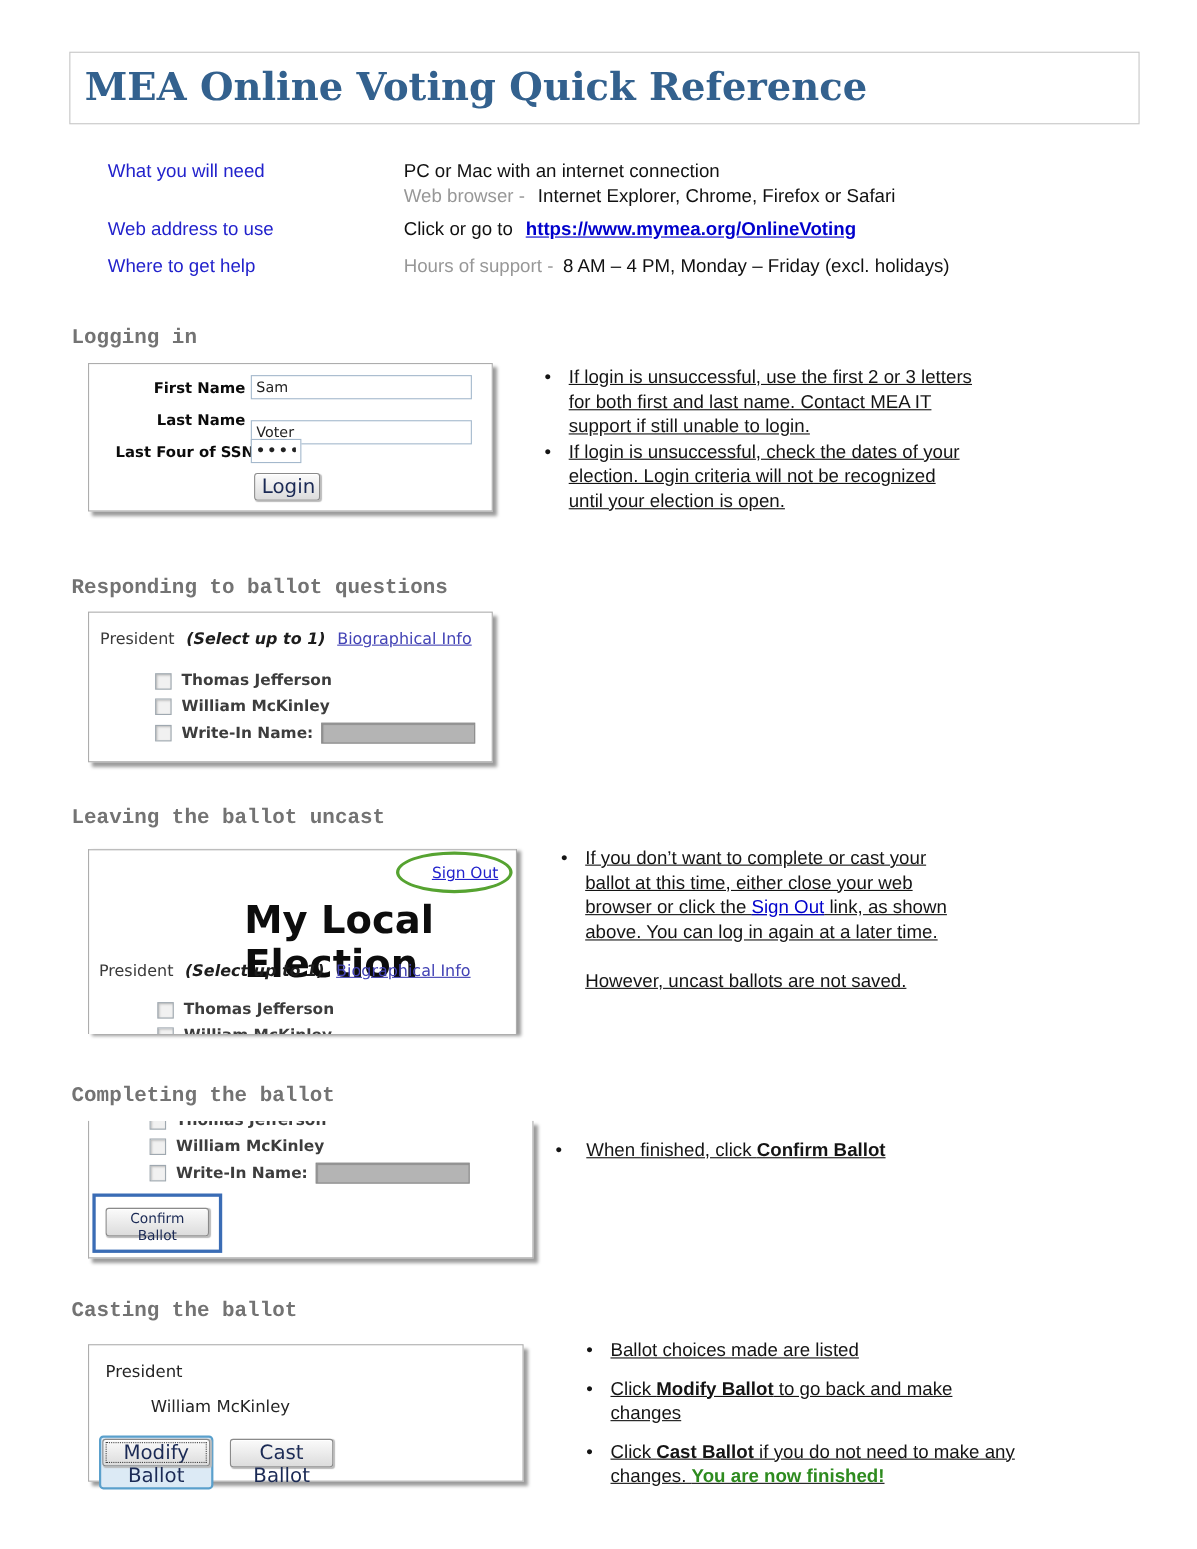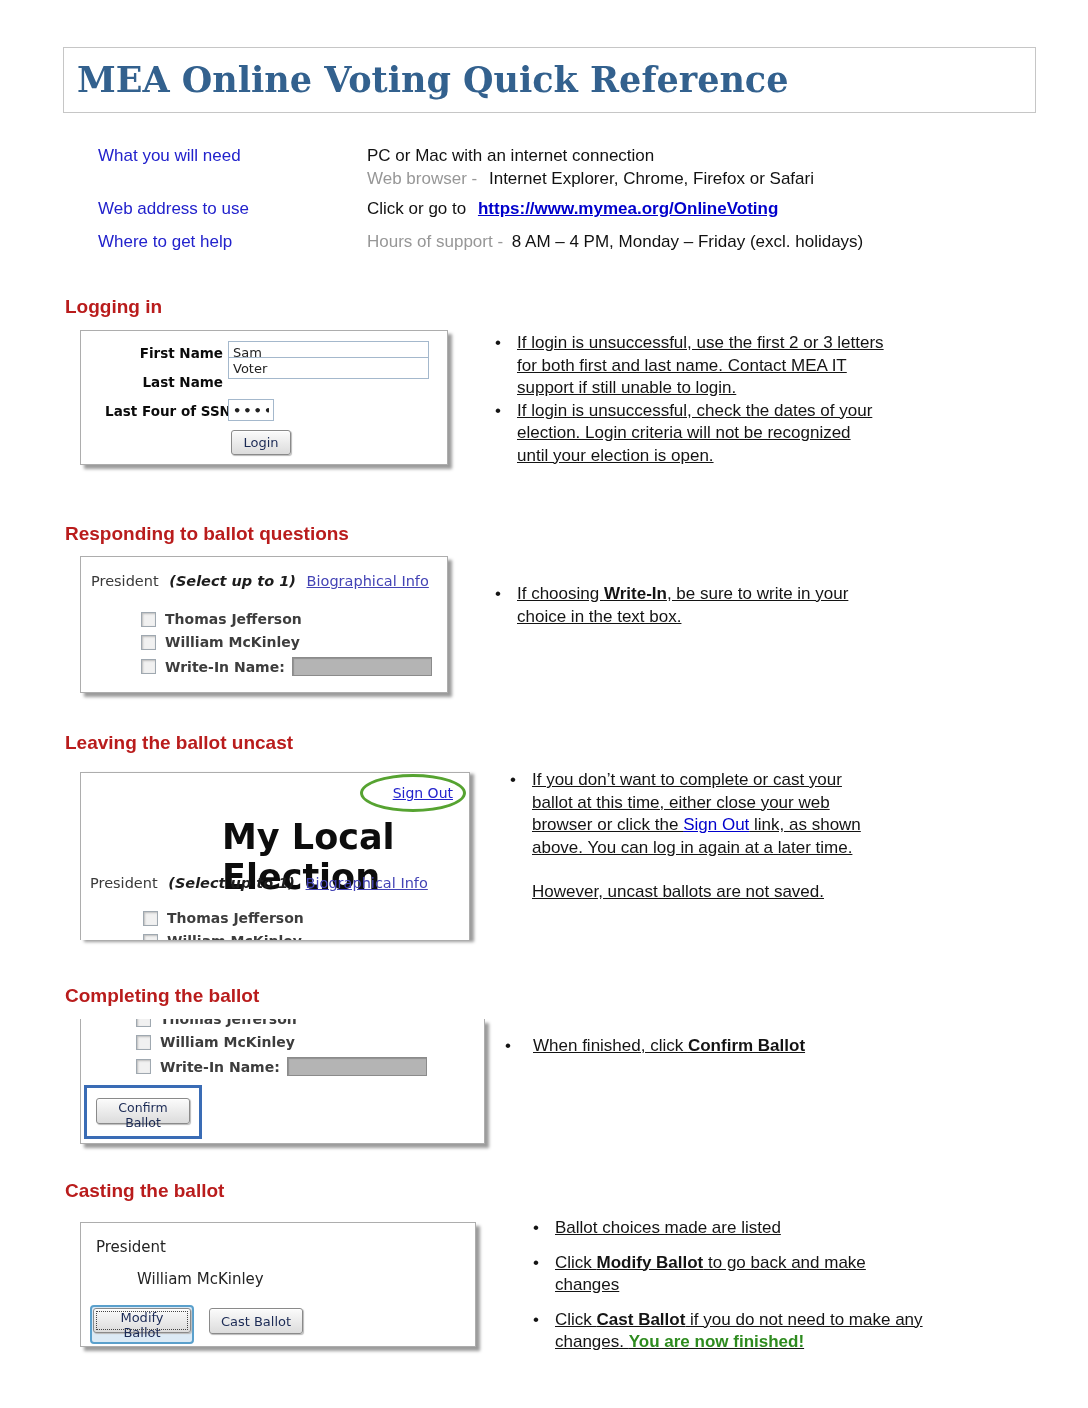--- a/index.html
+++ b/index.html
@@ -18,37 +18,37 @@
   .info-row.r1{margin-bottom:7px;}
   .info-row.r2{margin-bottom:10px;}
   .info-label{flex:0 0 269px;color:#2222CC;}
   .info-content{flex:1;}
   .gray{color:#979797;}
   .sp{margin-left:7px;}
   .doclink{color:#0000CC;text-decoration:underline;cursor:pointer;}
   .boldlink{font-weight:bold;}
 
   
-  .h2{position:absolute;font-size:19px;font-weight:bold;color:#b91c1c;}
+  .h2{position:absolute;font-size:19px;font-weight:bold;color:#737373;font-family:Liberation Mono, monospace;}
 
   
   .shot{position:absolute;background:#fff;border:1px solid #adadad;
         box-shadow:4px 4px 3px #9c9c9c;font-family:"DejaVu Sans",sans-serif;}
   .no-bottom{border-bottom:none;box-shadow:4px 2px 3px #9c9c9c;}
   .no-top{border-top:none;}
 
   
   .frm-label{position:absolute;width:142px;text-align:right;font-weight:bold;
              font-size:13.5px;color:#0b0b0b;line-height:22px;}
   .win-input{position:absolute;box-sizing:border-box;height:22px;border:1px solid #a4b8cc;
              font-family:"DejaVu Sans",sans-serif;font-size:13px;padding:1px 4px;color:#222;}
   .ssn{font-size:13px;font-weight:bold;letter-spacing:2px;}
   .win-btn{box-sizing:border-box;border:1px solid #8a8a8a;border-radius:3px;
            background:linear-gradient(#fbfbfb,#dcdcdc);font-family:"DejaVu Sans",sans-serif;
-           font-size:13px;color:#1b2a55;box-shadow:inset 0 1px 0 #fff, 1px 1px 1px #bbb;cursor:pointer;}
+           font-size:18px;color:#1b2a55;box-shadow:inset 0 1px 0 #fff, 1px 1px 1px #bbb;cursor:pointer;}
 
   
   .ballot-head{position:absolute;font-size:14.5px;color:#3a3a3a;white-space:nowrap;}
   .sel-note{font-weight:bold;font-style:italic;color:#1d1d1d;margin-left:6px;}
   .ballot-link{color:#4343B5;text-decoration:underline;margin-left:6px;cursor:pointer;}
   .cand-row{position:absolute;display:flex;align-items:center;white-space:nowrap;}
   .checkbox{width:13px;height:13px;background:#f1f1f1;border:1px solid #9fa8b0;
             box-shadow:inset 1px 1px 2px rgba(0,0,0,.22);display:inline-block;cursor:pointer;}
   .cand{font-weight:600;font-size:14px;color:#3d3d3d;margin-left:9px;}
   .writein{box-sizing:border-box;width:140px;height:19px;background:#b4b4b4;
@@ -117,21 +117,21 @@
       </div>
     </div>
   </section>
 
   <div class="h2" style="left:65px;top:296px;">Logging in</div>
 
   <div class="shot" style="left:80px;top:330px;width:366px;height:133px;">
     <div class="frm-label" style="left:0;top:11px;">First Name</div>
     <input class="win-input" style="left: 147px; top: 10px; width: 201px;" type="text" value="Sam">
     <div class="frm-label" style="left:0;top:40px;">Last Name</div>
-    <input class="win-input" style="left: 147px; top: 26px; width: 201px;" type="text" value="Voter">
+    <input class="win-input" style="left: 147px; top: 51px; width: 201px;" type="text" value="Voter">
     <div class="frm-label" style="left:16px;top:69px;text-align:center;">Last Four of SSN</div>
     <input class="win-input ssn" style="left: 147px; top: 68px; width: 46px;" type="text" value="••••">
     <button class="win-btn" style="position:absolute;left:150px;top:99px;width:60px;height:25px;">Login</button>
   </div>
 
   <ul class="bullets" style="left:490px;top:332px;width:396px;">
     <li><span>If login is unsuccessful, use the first 2 or 3 letters for both first and last name. Contact MEA IT support if still unable to login.</span></li>
     <li><span>If login is unsuccessful, check the dates of your election.  Login criteria will not be recognized until your election is open.</span></li>
   </ul>
 
@@ -152,21 +152,20 @@
       <span class="cand">William McKinley</span>
     </div>
     <div class="cand-row" style="left:60px;top:100px;">
       <span class="checkbox"></span>
       <span class="cand">Write-In Name:</span>
       <span class="writein"></span>
     </div>
   </div>
 
   <ul class="bullets" style="left:490px;top:559px;width:396px;">
-    <li style="margin-top:24px;"><span>If choosing </span><b>Write-In</b><span>, be sure to write in your choice in the text box.</span></li>
   </ul>
 
   <div class="h2" style="left:65px;top:732px;">Leaving the ballot uncast</div>
 
   <div class="shot no-bottom" style="left:80px;top:772px;width:388px;height:167px;overflow:hidden;">
     <div class="signout-wrap">
       <a class="signout-link">Sign Out</a>
     </div>
     <div class="ellipse"></div>
     <div class="election-title">My Local Election</div>

